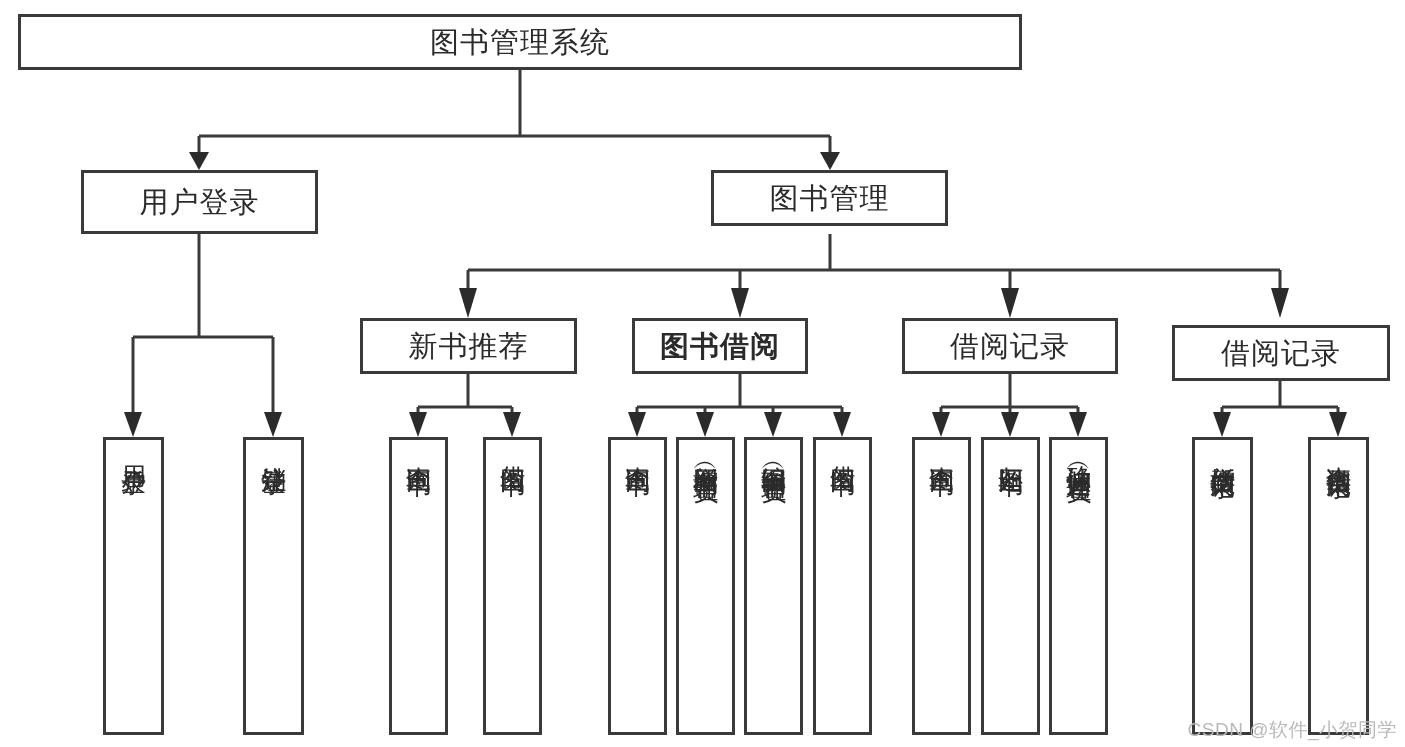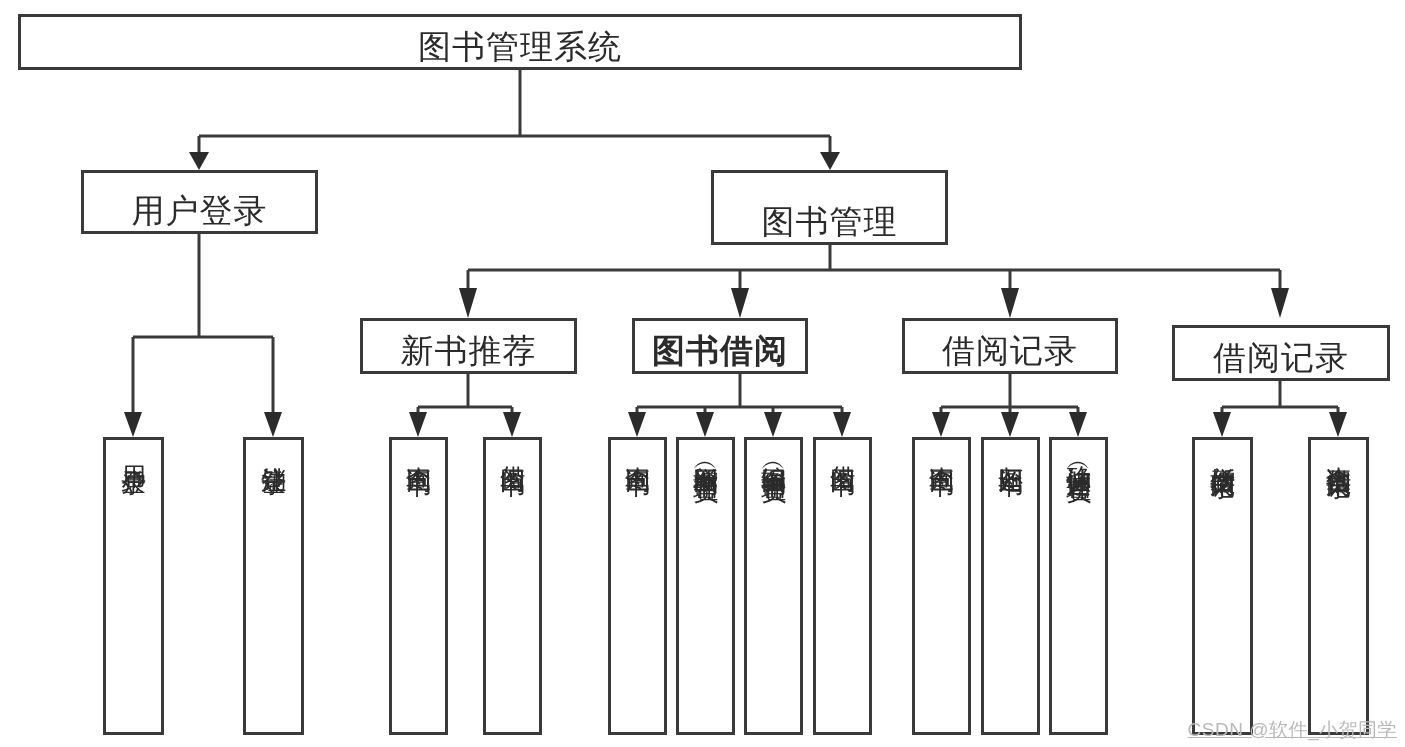--- a/index.html
+++ b/index.html
@@ -22,23 +22,22 @@
     box-sizing: border-box;
     border: 3px solid #3a3a3a;
     background: #ffffff;
     display: flex;
     align-items: center;
     justify-content: center;
     color: #2b2b2b;
     line-height: 1.18;
   }
   .node.h {
-    font-size: 33px;
+    font-size: 29px;
     letter-spacing: 1px;
-    align-items: flex-end;
   }
   .node.v {
     writing-mode: vertical-rl;
     text-orientation: upright;
     font-size: 25px;
     letter-spacing: 2px;
     padding: 6px 0;
     justify-content: flex-start;
     align-items: center;
   }
@@ -64,21 +63,20 @@
     fill: #2b2b2b;
   }
   #watermark {
     position: absolute;
     right: 8px;
     bottom: 4px;
     font-size: 19px;
     color: #b9b9b9;
     white-space: nowrap;
     letter-spacing: 0.5px;
-    text-decoration: underline;
   }
 </style>
 </head>
 <body>
 
 <div id="canvas">
 
   <svg id="wires" viewBox="0 0 1405 747">
 
     <path class="wire" d="M 520 70 L 520 136"></path>
@@ -143,21 +141,21 @@
     <polygon class="arrowhead" points="1329,412 1347,412 1338,437"></polygon>
   </svg>
 
   <div class="node h" style="left:18px; top:14px; width:1004px; height:56px;">
     <span>图书管理系统</span>
   </div>
 
   <div class="node h" style="left:81px; top:170px; width:237px; height:64px;">
     <span>用户登录</span>
   </div>
-  <div class="node h" style="left:711px; top:170px; width:237px; height:75px;">
+  <div class="node h" style="left:711px; top:170px; width:237px; height:56px;">
     <span>图书管理</span>
   </div>
 
   <div class="node h" style="left:360px; top:318px; width:217px; height:56px;">
     <span>新书推荐</span>
   </div>
   <div class="node h" style="left:632px; top:318px; width:176px; height:56px;font-weight:bold;">
     <span>图书借阅</span>
   </div>
   <div class="node h" style="left:902px; top:318px; width:216px; height:56px;">

